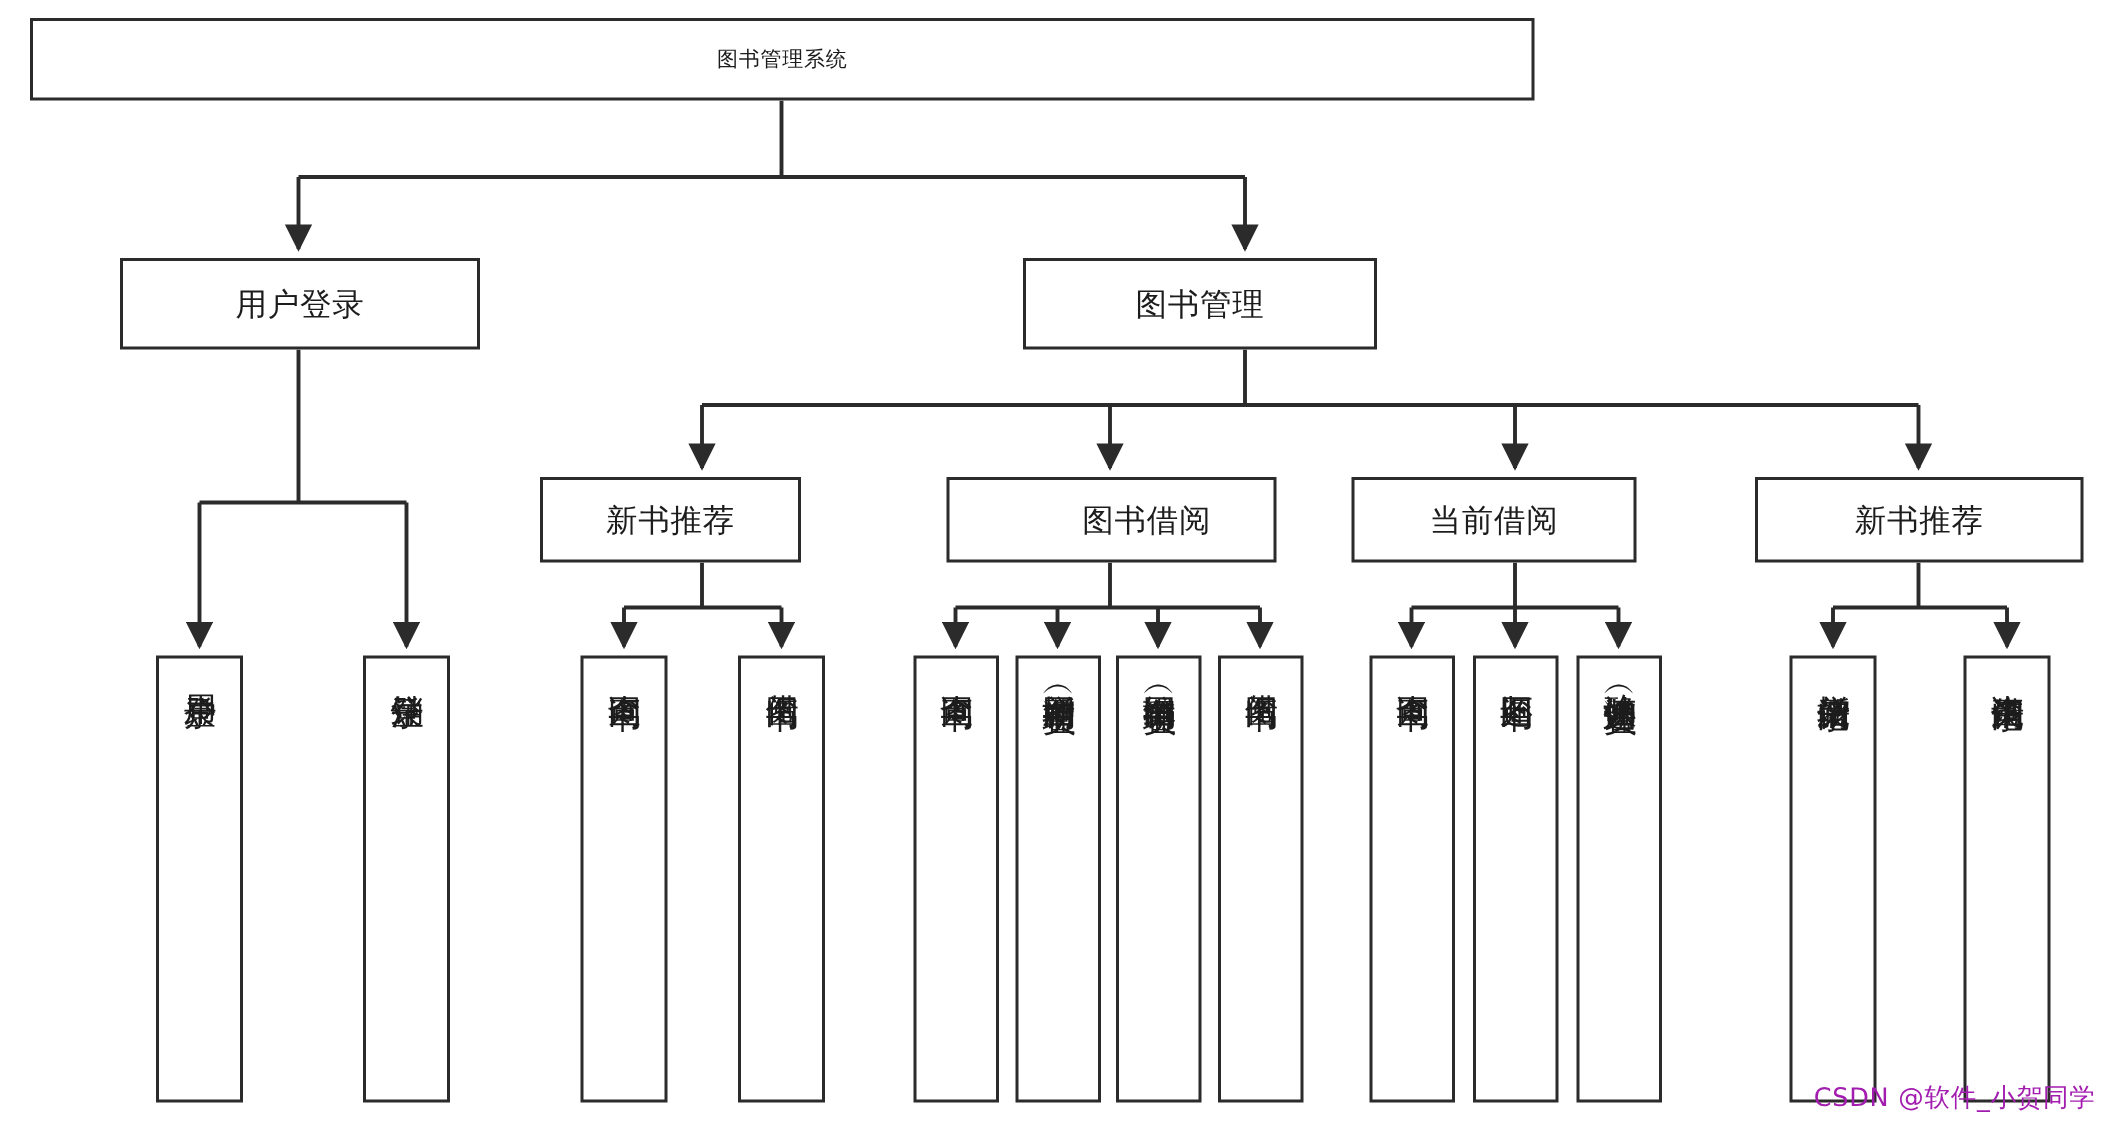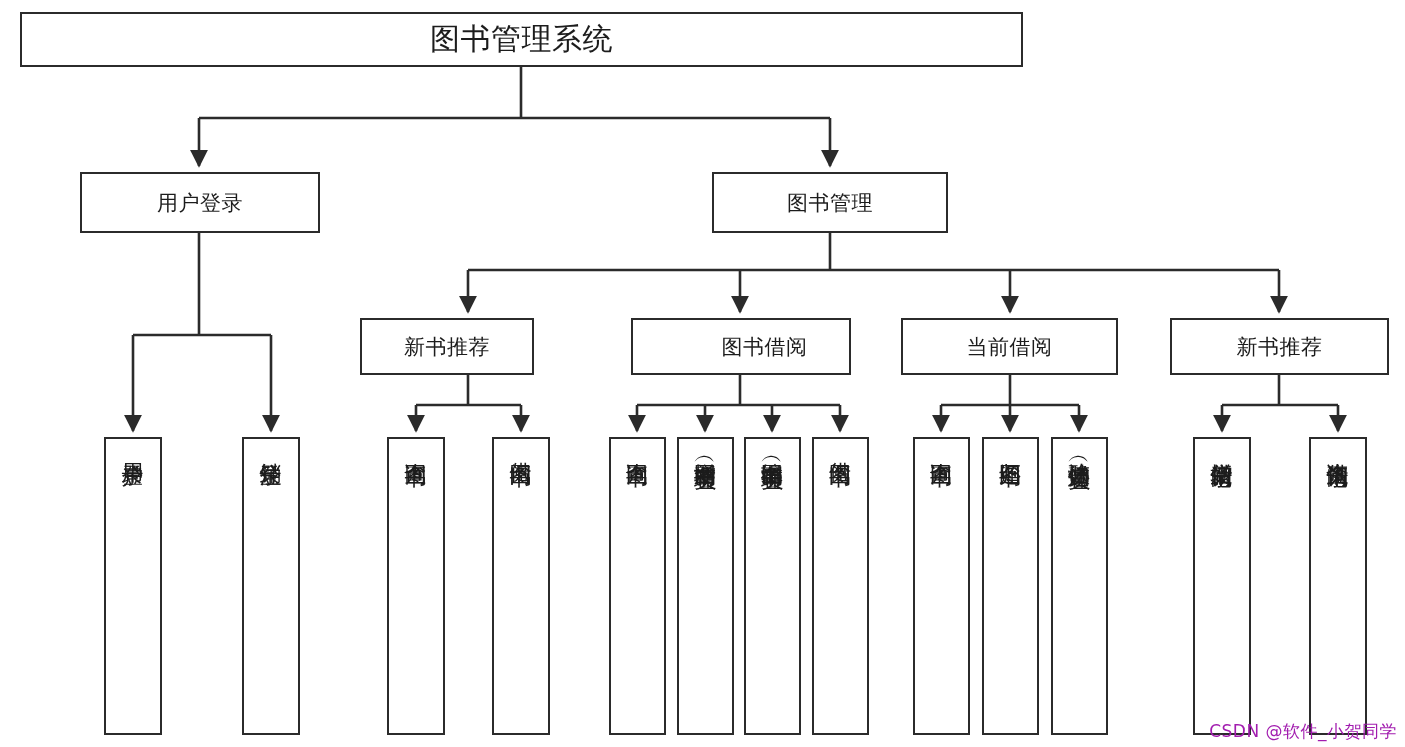--- a/index.html
+++ b/index.html
@@ -49,21 +49,21 @@
   .vtext {
     writing-mode: vertical-rl;
     text-orientation: upright;
     font-size: 22px;
     line-height: 1.14;
     letter-spacing: 1px;
     white-space: nowrap;
     color: #1c1c1c;
   }
   .node.root {
-    font-size: 30px;
+    font-size: 14px;
   }
   #watermark {
     position: absolute;
     right: 8px;
     bottom: 4px;
     font-size: 17px;
     color: #a21caf;
     letter-spacing: 0.5px;
     user-select: none;
     white-space: nowrap;
@@ -128,31 +128,31 @@
     </g>
   </svg>
 
   <div class="node h root" style="left:20px; top:12px; width:1003px; height:55px;">
     <span>图书管理系统</span>
   </div>
 
   <div class="node h" style="left:80px; top:172px; width:240px; height:61px;">
     <span>用户登录</span>
   </div>
-  <div class="node h" style="left:712px; top:172px; width:236px; height:61px;">
+  <div class="node h" style="left:682px; top:172px; width:236px; height:61px;">
     <span>图书管理</span>
   </div>
 
   <div class="node h" style="left:360px; top:318px; width:174px; height:57px;">
     <span>新书推荐</span>
   </div>
   <div class="node h" style="left:631px; top:318px; width:220px; height:57px;padding-left:47px;">
     <span>图书借阅</span>
   </div>
-  <div class="node h" style="left:901px; top:318px; width:217px; height:57px;">
+  <div class="node h" style="left:901px; top:318px; width:190px; height:57px;">
     <span>当前借阅</span>
   </div>
   <div class="node h" style="left:1170px; top:318px; width:219px; height:57px;">
     <span>新书推荐</span>
   </div>
 
   <div class="node v" style="left:104px; top:437px; width:58px; height:298px;">
     <span class="vtext">用户登录</span>
   </div>
   <div class="node v" style="left:242px; top:437px; width:58px; height:298px;">

